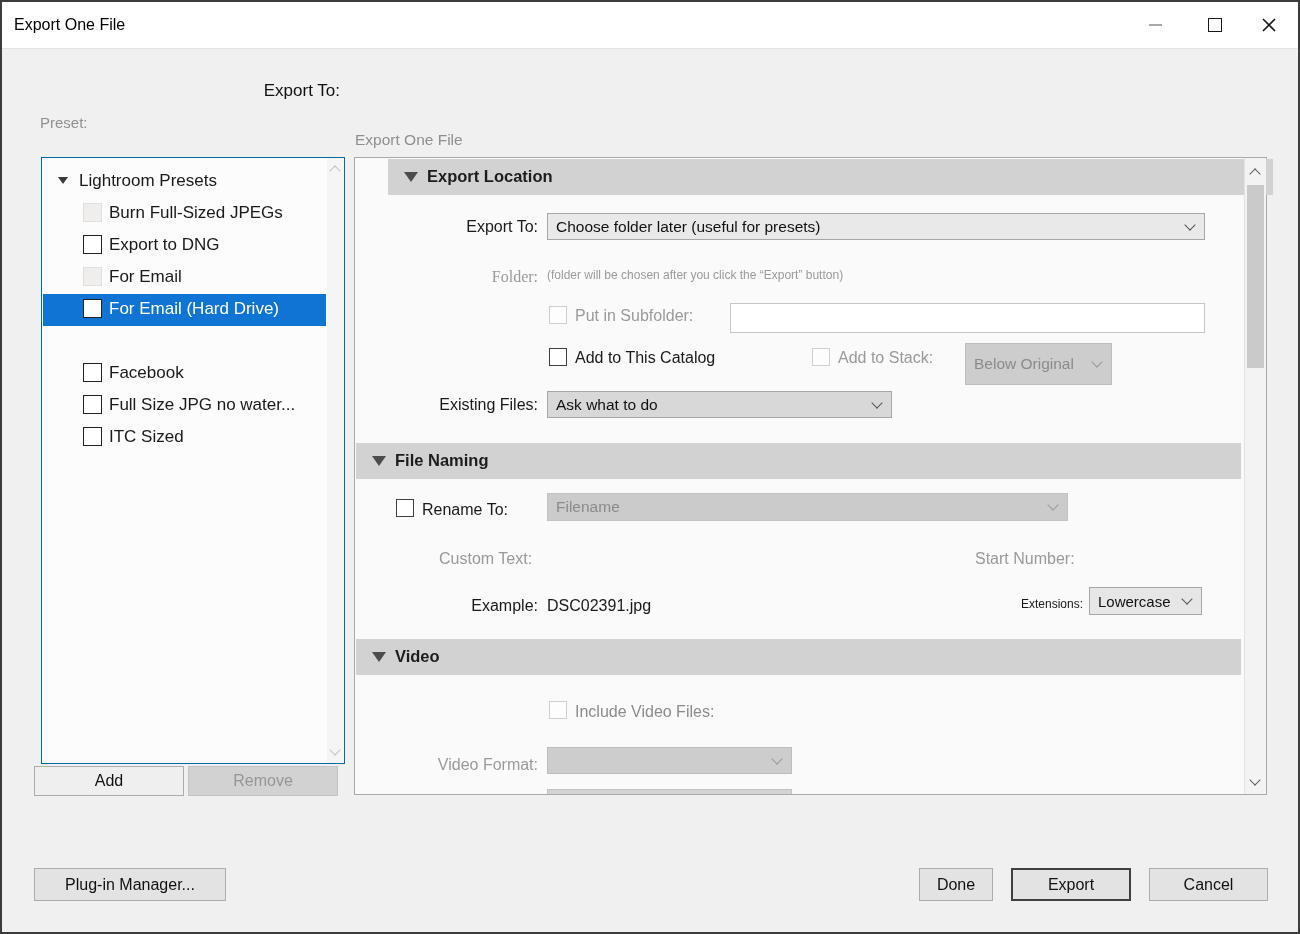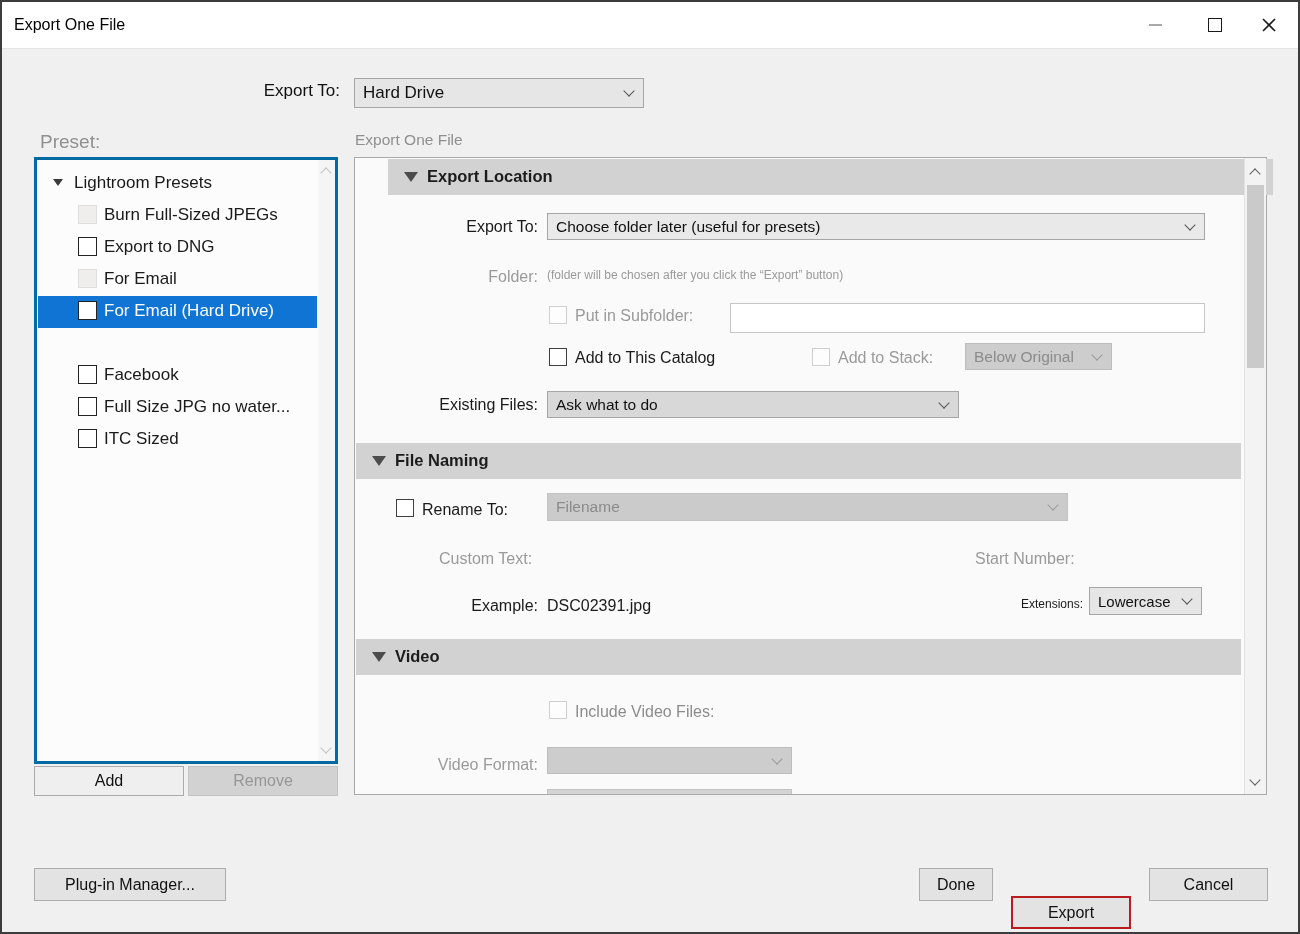--- a/index.html
+++ b/index.html
@@ -28,22 +28,22 @@
   .pushbtn { position:absolute; background:#e3e3e3; border:1px solid #acacac; font-size:16px; color:#111; display:flex; align-items:center; justify-content:center; }
   .pushbtn.dis { background:#d2d2d2; border-color:#c3c3c3; color:#969696; }
   .tri { width:0; height:0; border-left:7px solid transparent; border-right:7px solid transparent; border-top:10px solid #4c4c4c; }
   .tri.small { border-left-width:5px; border-right-width:5px; border-top-width:7px; border-top-color:#3a3a3a; }
 
   
   .top-export-label { position:absolute; left:160px; top:79px; width:178px; text-align:right; font-size:17px; color:#111; }
   .top-combo { left:352px; top:76px; width:290px; height:30px; font-size:17px; }
 
   
-  .preset-caption { position:absolute; left:38px; top:129px; font-size:19px; color:#8f8f8f; }
-  .preset-list { position:absolute; left:32px; top:155px; width:304px; height:607px; background:#fcfcfc; border:3px solid #0369a1; }
+  .preset-caption { position:absolute; left:38px; top:112px; font-size:15px; color:#8f8f8f; }
+  .preset-list { position:absolute; left:39px; top:155px; width:304px; height:607px; background:#fcfcfc; border:1px solid #0369a1; }
   .list-scrollstrip { position:absolute; top:0; right:0; bottom:0; width:17px; background:#f5f5f5; }
   .list-chev { position:absolute; left:4px; width:8px; height:8px; border-right:1.6px solid #c2c2c2; border-bottom:1.6px solid #c2c2c2; }
   .list-chev.up { top:9px; transform:rotate(-135deg); }
   .list-chev.down { bottom:9px; transform:rotate(45deg); }
   .tree-row { position:absolute; left:1px; right:18px; height:32px; font-size:17px; }
   .tree-row .row-label { position:absolute; top:5px; white-space:nowrap; overflow:hidden; }
   .tree-row.group .tri.small { position:absolute; left:15px; top:11px; }
   .tree-row.group .row-label { left:36px; }
   .tree-row .tree-cb { position:absolute; left:40px; top:5px; width:19px; height:19px; background:#fff; border:1.8px solid #222; }
   .tree-row .tree-cb.dis { border:1px solid #e0dfdd; background:#efeeec; }
@@ -63,21 +63,21 @@
   .ps-chev.up { top:12px; transform:rotate(-135deg); }
   .ps-chev.down { bottom:10px; transform:rotate(45deg); }
   .ps-thumb { position:absolute; left:2px; width:17px; top:27px; height:183px; background:#cacaca; }
   .text-input { position:absolute; background:#fff; border:1px solid #c6c6c6; font-size:15px; padding:0 6px; }
   .sliver { position:absolute; background:#d4d4d4; border:1px solid #c2c2c2; border-bottom:none; }
 
   
   .footer-btn { height:33px; }
   .btn-plugin { left:32px; top:866px; width:192px; }
   .btn-done { left:917px; top:866px; width:74px; }
-  .btn-export { left:1009px; top:866px; width:120px; border:2px solid #b91c1c;margin-top:28px; }
+  .btn-export { left:1009px; top:866px; width:120px; border:2px solid #404040; }
   .btn-cancel { left:1147px; top:866px; width:119px;text-align:right; }
 </style>
 </head>
 <body>
 
 <div class="dialog">
 
   <div class="titlebar">
     <div class="title-text">Export One File</div>
     <div class="winbtn btn-min">
@@ -87,24 +87,20 @@
         <div class="max-glyph"></div>
       </div>
     <div class="winbtn btn-close">
       <svg width="16" height="16" viewBox="0 0 16 16">
           <path d="M2 2 L14 14 M14 2 L2 14" stroke="#1a1a1a" stroke-width="1.6"></path>
         </svg>
     </div>
   </div>
 
   <div class="top-export-label">Export To:</div>
-  <div class="combo top-combo">
-    <span>Hard Drive</span>
-    <span class="chev"></span>
-  </div>
 
   <div class="preset-caption">Preset:</div>
   <div class="preset-list">
 
     <div class="tree-row group" style="top:8px;">
       <div class="tri small"></div>
       <div class="row-label">Lightroom Presets</div>
     </div>
     <div class="tree-row child" style="top:40px;">
       <div class="tree-cb dis"></div>
@@ -148,38 +144,38 @@
 
     <div class="section-header" style="top:1px;margin-left:32px;">
       <div class="tri"></div>
       <div class="sec-title">Export Location</div>
     </div>
     <div class="lbl right" style="left:60px; top:60px; width:123px; font-size:16px;">Export To:</div>
     <div class="combo" style="left:192px; top:55px; width:658px; height:27px; background:#e9e9e9;">
       <span>Choose folder later (useful for presets)</span>
       <span class="chev"></span>
     </div>
-    <div class="lbl gray right" style="left:60px; top:110px; width:123px; font-size:16px;">Folder:</div>
+    <div class="lbl gray right" style="left:60px; top:110px; width:123px; font-size:16px;font-family:Liberation Serif, serif;">Folder:</div>
     <div class="lbl gray" style="left:192px; top:110px; font-size:12px;">(folder will be chosen after you click the “Export” button)</div>
 
     <div class="cb dis" style="left:194px; top:148px;"></div>
     <div class="lbl gray" style="left:220px; top:149px; font-size:16px;">Put in Subfolder:</div>
     <input class="text-input" style="left: 375px; top: 145px; width: 475px; height: 30px;" value="">
 
     <div class="cb" style="left:194px; top:190px;"></div>
     <div class="lbl" style="left:220px; top:191px; font-size:16px;">Add to This Catalog</div>
     <div class="cb dis" style="left:457px; top:190px;"></div>
     <div class="lbl gray" style="left:483px; top:191px; font-size:16px;">Add to Stack:</div>
-    <div class="combo dim" style="left:610px; top:185px; width:147px; height:27px;">
+    <div class="combo dim" style="left:610px; top:185px; width:147px; height:42px;">
       <span>Below Original</span>
       <span class="chev"></span>
     </div>
 
     <div class="lbl right" style="left:55px; top:238px; width:128px; font-size:16px;">Existing Files:</div>
-    <div class="combo darker" style="left:192px; top:233px; width:412px; height:27px;">
+    <div class="combo darker" style="left:192px; top:233px; width:345px; height:27px;">
       <span>Ask what to do</span>
       <span class="chev"></span>
     </div>
 
     <div class="section-header" style="top:285px;">
       <div class="tri"></div>
       <div class="sec-title">File Naming</div>
     </div>
     <div class="cb" style="left:41px; top:341px;"></div>
     <div class="lbl" style="left:67px; top:343px; font-size:16px;">Rename To:</div>

